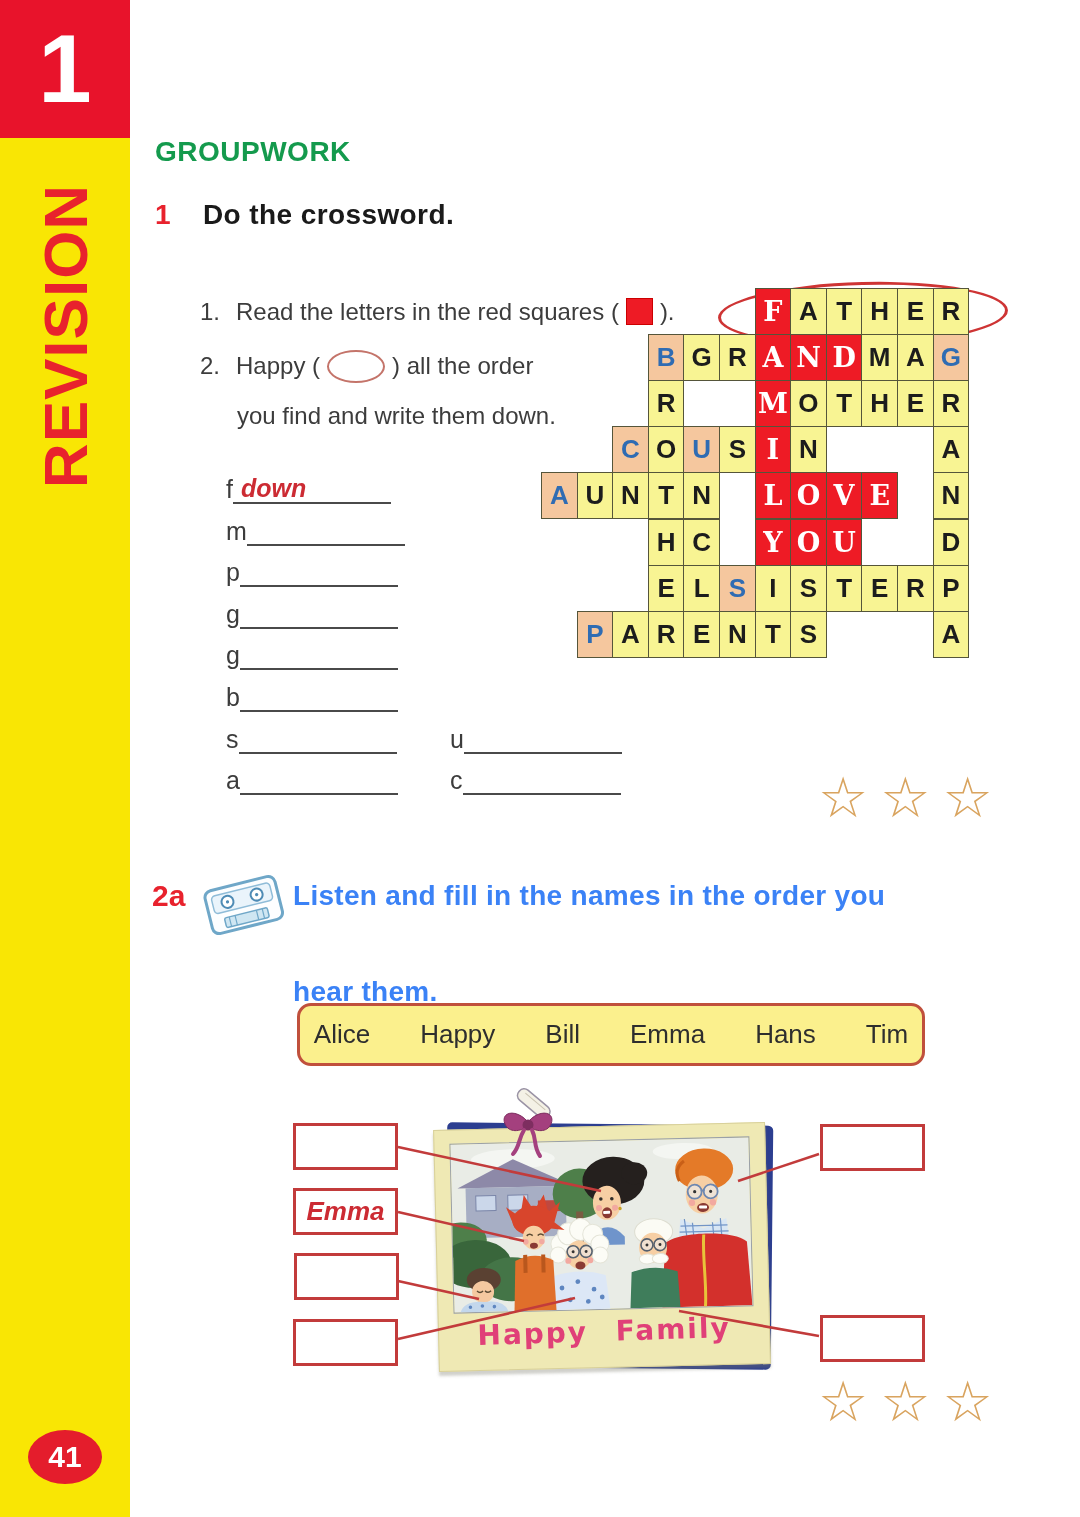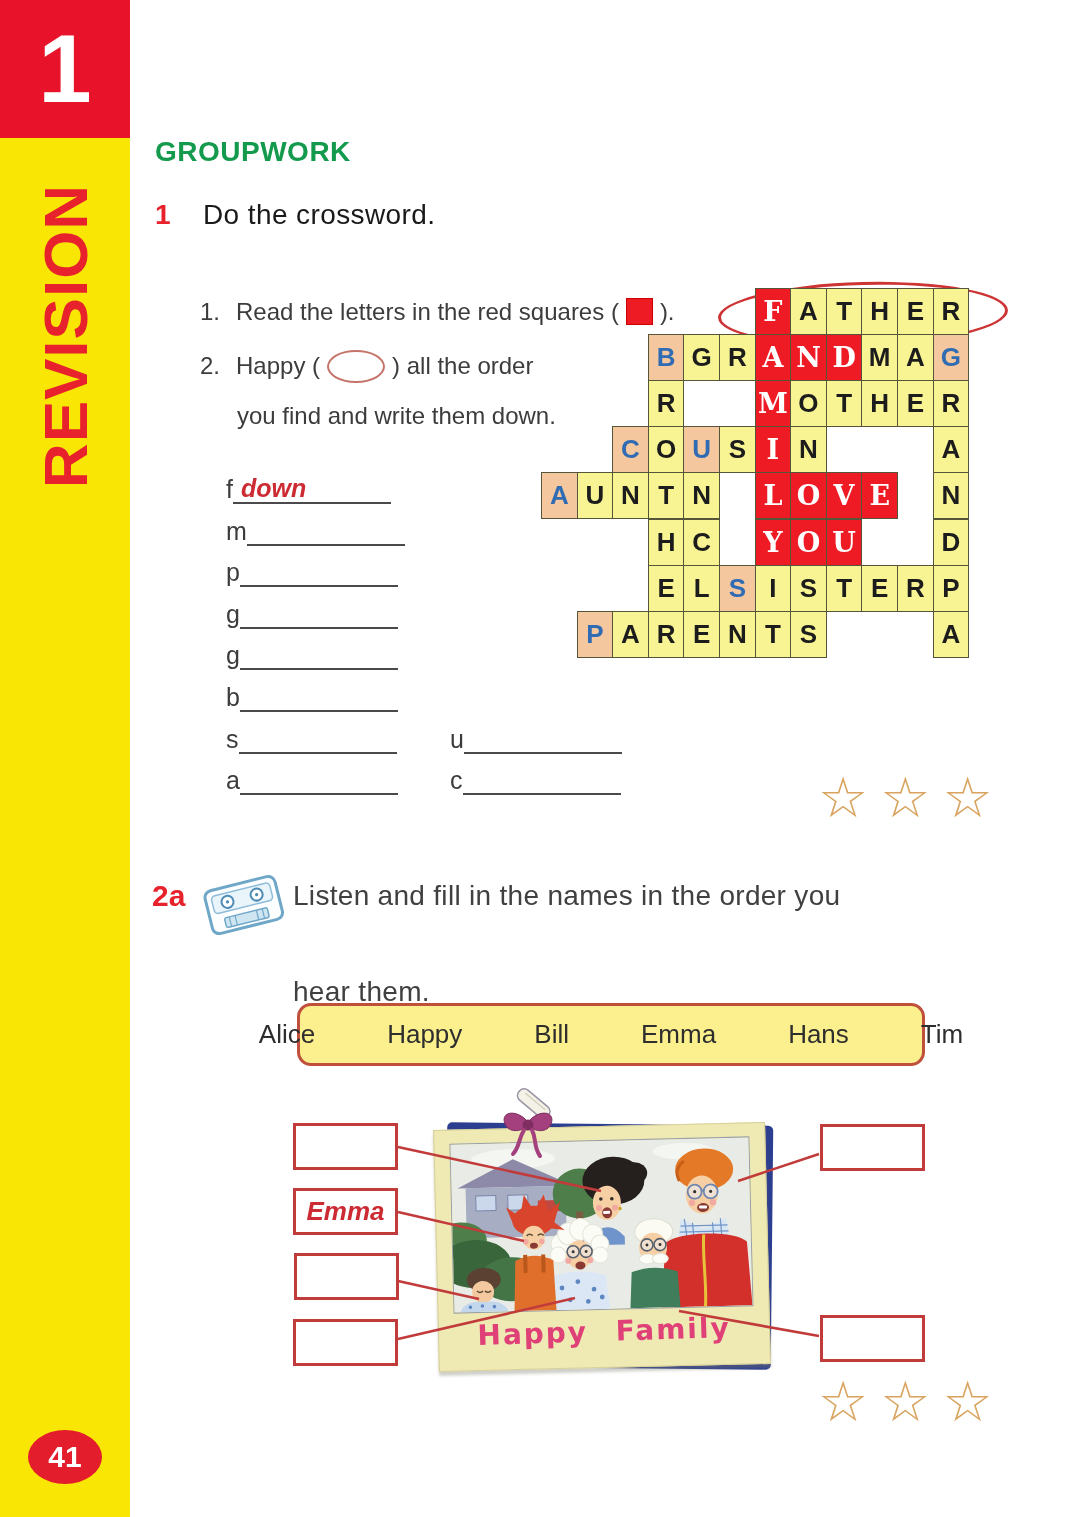--- a/index.html
+++ b/index.html
@@ -13,21 +13,21 @@
             font-size:96px;font-weight:bold;}
   .sidebar{left:0;top:138px;width:130px;height:1379px;background:#F9E604;}
   .revision{left:65px;top:336px;transform:translate(-50%,-50%) rotate(-90deg);
             color:#E8222D;font-weight:bold;font-size:62px;letter-spacing:1px;white-space:nowrap;}
   .page-badge{left:28px;top:1430px;width:74px;height:54px;background:#E41D2C;border-radius:50%;
               color:#fff;font-weight:bold;font-size:30px;display:flex;align-items:center;justify-content:center;}
 
   
   .groupwork{left:155px;top:136px;color:#149A4D;font-weight:bold;font-size:28px;letter-spacing:.5px;}
   .t1num{left:155px;top:199px;color:#E8222D;font-weight:bold;font-size:28px;}
-  .t1title{left:203px;top:199px;color:#1A1A1A;font-weight:normal;font-size:28px;letter-spacing:.4px;}
+  .t1title{left:203px;top:199px;color:#1A1A1A;font-weight:bold;font-size:28px;letter-spacing:.4px;}
 
   .instr{color:#3C3C3C;font-size:24px;white-space:nowrap;margin-top:21px;}
   #instr1{left:200px;top:277px;}
   #instr2{left:200px;top:329px;}
   #instr2b{left:237px;top:381px;}
   .inum{display:inline-block;width:36px;}
   .sq{display:inline-block;width:25px;height:25px;background:#EE1B25;border:1px solid #C00;
       vertical-align:-5px;margin:0 7px;}
   .oval{display:inline-block;width:54px;height:29px;border:2px solid #C4746A;border-radius:50%;
         vertical-align:-9px;margin:0 7px;}
@@ -50,28 +50,28 @@
                  border:3px solid #CE3434;border-radius:50%;transform:rotate(-1.5deg);}
 
   .stars{position:absolute;font-size:56px;color:#D9A45F;letter-spacing:12px;white-space:nowrap;
          font-family:"DejaVu Sans",sans-serif;line-height:60px;}
   #stars1{left:818px;top:768px;}
   #stars2{left:818px;top:1372px;}
 
   
   .t2num{left:152px;top:879px;color:#E8222D;font-weight:bold;font-size:30px;}
   #cassette{left:198px;top:860px;}
-  .t2line{position:absolute;color:#404040;font-weight:normal;font-size:28px;letter-spacing:.3px;white-space:nowrap;}
+  .t2line{position:absolute;color:#3b82f6;font-weight:bold;font-size:28px;letter-spacing:.3px;white-space:nowrap;}
   #t2l1{left:293px;top:880px;}
   #t2l2{left:293px;top:976px;}
 
   #namesbox{left:297px;top:1003px;width:628px;height:63px;background:#FBF08D;
             border:3px solid #C0503C;border-radius:14px;box-sizing:border-box;
             display:flex;align-items:center;justify-content:center;}
-  .name{font-size:26px;color:#2E2E2E;margin:0 36px;}
+  .name{font-size:26px;color:#2E2E2E;margin:0 25px;}
 
   
   #album{left:446px;top:1124px;width:326px;height:244px;background:#2C3E90;border-radius:5px;
          transform:rotate(.6deg);}
   #photo{left:436px;top:1126px;width:330px;height:240px;background:#EFE9B4;
          transform:rotate(-1.4deg);border:1px solid #D8D09A;box-shadow:0 4px 3px rgba(120,120,105,.35);}
   #picture{position:absolute;left:15px;top:13px;border:1px solid #9AA0A8;}
   .caption{position:absolute;left:0;top:188px;width:100%;text-align:center;color:#E04078;
            font-weight:bold;font-size:28px;letter-spacing:2px;word-spacing:16px;
            font-family:"DejaVu Sans",sans-serif;transform:rotate(-.4deg);}

